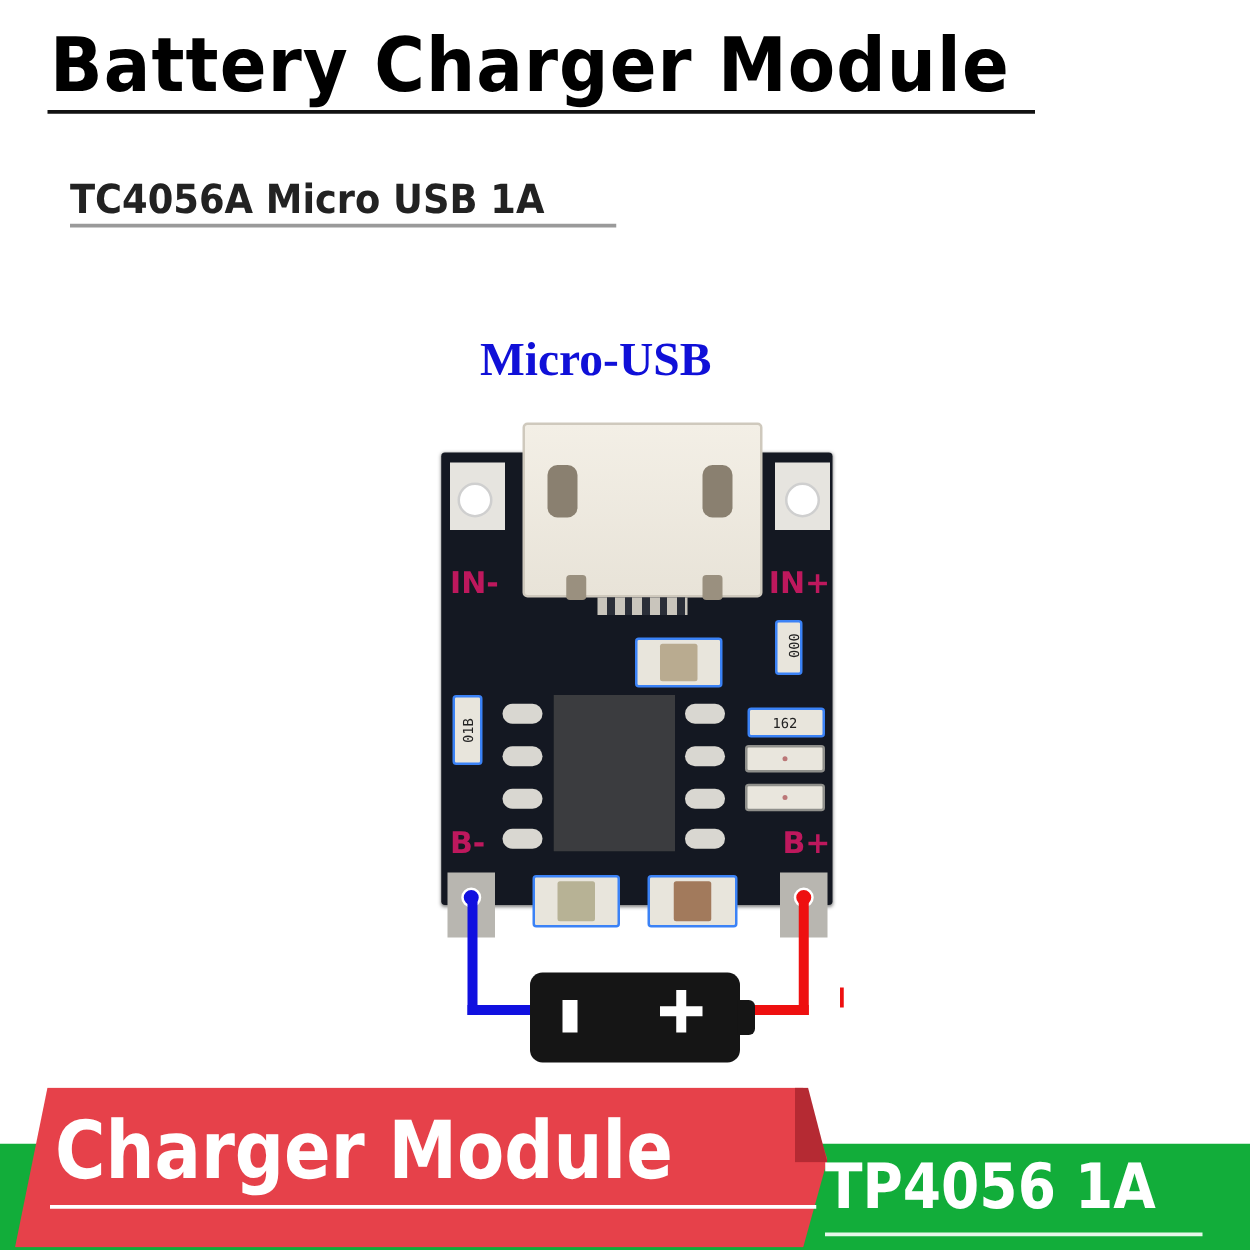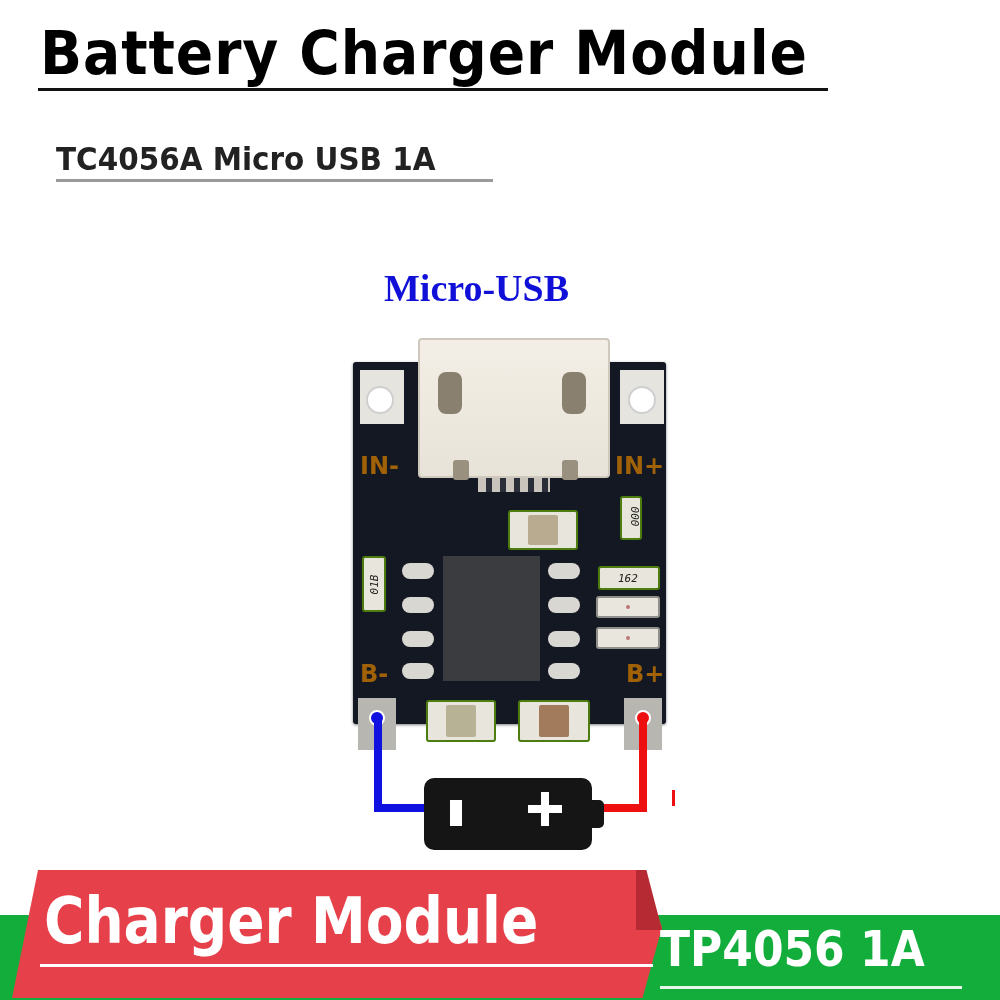--- a/index.html
+++ b/index.html
@@ -31,36 +31,36 @@
     }
 
     
     .pcb {
       position: absolute; left: 353px; top: 362px; width: 313px; height: 362px;
       background: #141822; border-radius: 3px;
       box-shadow: 0 1px 3px rgba(0,0,0,0.5);
     }
     .pad-sq { position: absolute; background: #e6e4df; }
     .hole { position: absolute; background: #ffffff; border-radius: 50%; border: 2px solid #cfcfcf; }
-    .silk { position: absolute; color: #a16207; font-family: "DejaVu Sans", sans-serif; font-weight: bold; font-size: 24px; }
+    .silk { position: absolute; color: #be185d; font-family: "DejaVu Sans", sans-serif; font-weight: bold; font-size: 24px; }
 
     .usb-conn {
       position: absolute; left: 418px; top: 338px; width: 192px; height: 140px;
       background: linear-gradient(#f3efe6, #e8e3d8);
       border: 2px solid #cfc9bd; border-radius: 4px;
     }
     .usb-tab { position: absolute; width: 24px; height: 42px; background: #8a8070; border-radius: 8px; }
     .usb-foot { position: absolute; width: 16px; height: 20px; background: #9a907f; border-radius: 3px; }
     .usb-pins { position: absolute; left: 478px; top: 478px; width: 72px; height: 14px;
       background: repeating-linear-gradient(90deg, #c9c5bc 0 8px, #2a2e38 8px 14px); }
 
     .chip { position: absolute; left: 443px; top: 556px; width: 97px; height: 125px; background: #3b3c3f; }
     .chip-lead { position: absolute; width: 32px; height: 16px; background: #d9d7d1; border-radius: 8px; }
 
-    .smd { position: absolute; background: #e8e5dc; border-radius: 3px; border: 2px solid #4d7c0f; font-style: italic; }
+    .smd { position: absolute; background: #e8e5dc; border-radius: 3px; border: 2px solid #3b82f6; }
     .smd-body { position: absolute; top: 3px; bottom: 3px; left: 28%; right: 28%; border-radius: 2px; }
     .res-text { position: absolute; font-family: "DejaVu Sans Mono", monospace; font-size: 11px; color: #222; }
 
     .led { position: absolute; width: 64px; height: 22px; background: #e9e6dd; border-radius: 3px; border: 2px solid #8f8f8b; }
     .led::after { content: ""; position: absolute; left: 28px; top: 7px; width: 4px; height: 4px; background: #b77; border-radius: 50%; }
 
     .bpad { position: absolute; width: 38px; height: 52px; background: #b8b6b0; }
     .bdot { position: absolute; width: 16px; height: 16px; border-radius: 50%; border: 2px solid #fff; }
 
     .wire { position: absolute; }

